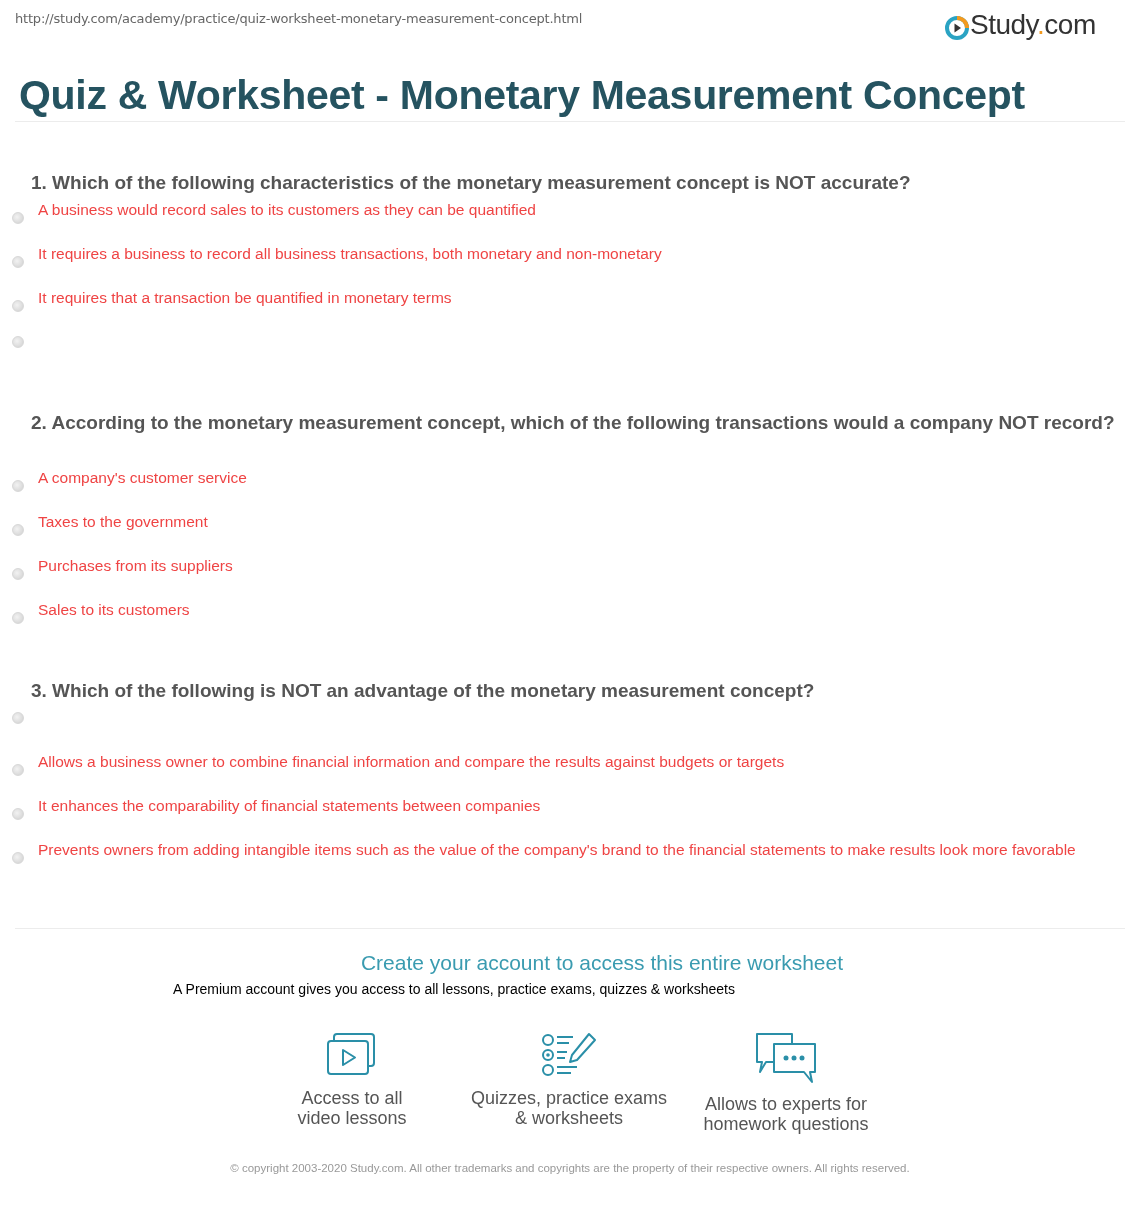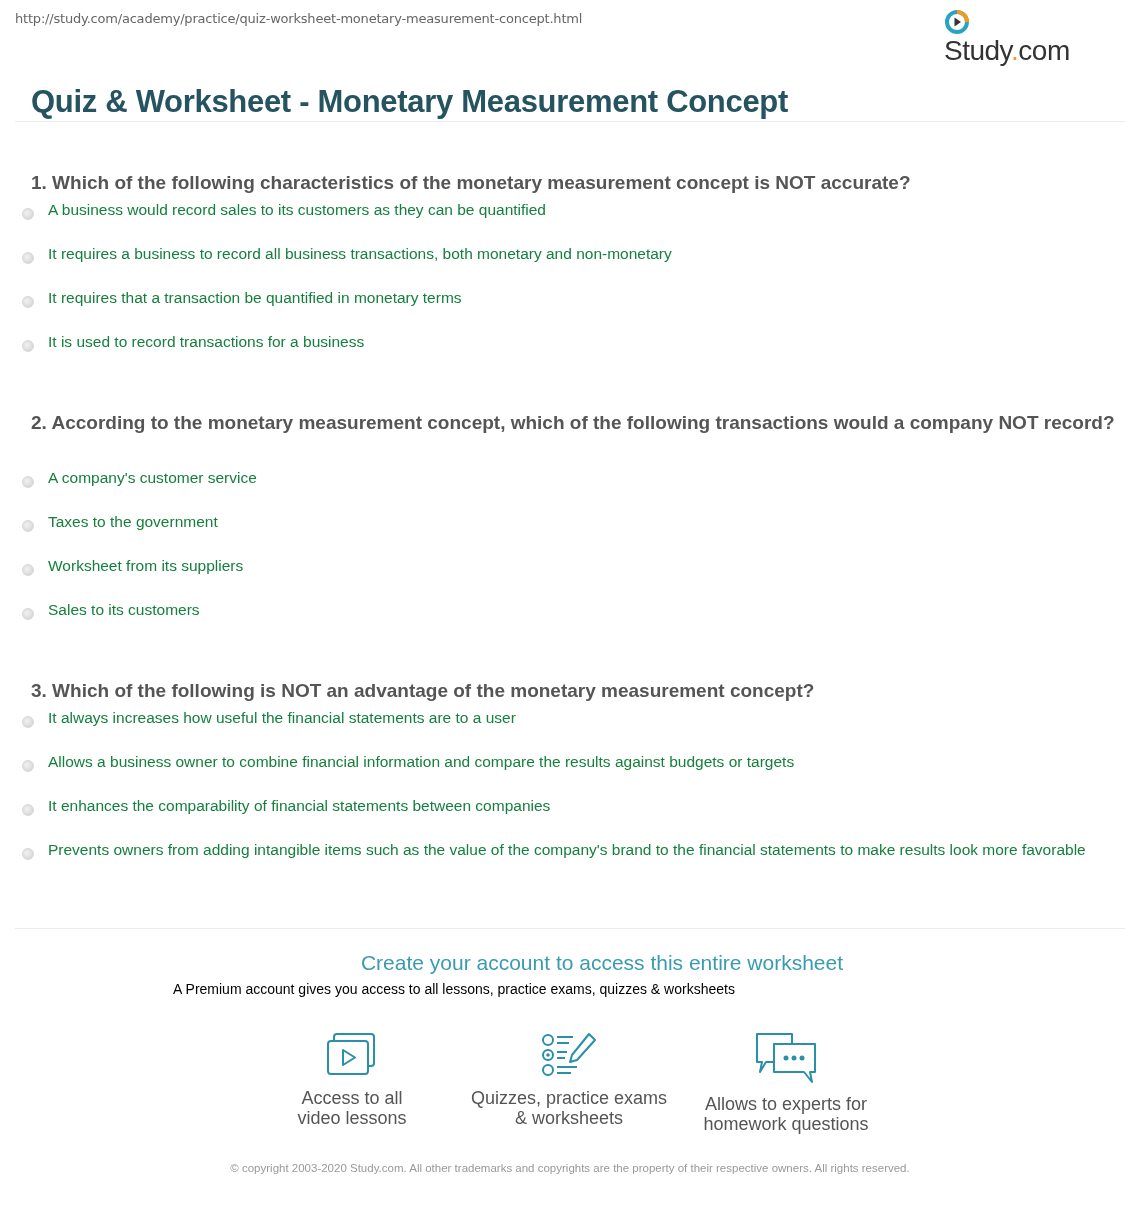--- a/index.html
+++ b/index.html
@@ -1,24 +1,24 @@
 <!DOCTYPE html>
 <html><head>
 <meta charset="utf-8">
 <style>
   html, body { margin:0; padding:0; background:#ffffff; }
   body { width:1140px; height:1225px; position:relative; overflow:hidden; font-family:"DejaVu Sans", sans-serif; color:#555; }
   .url { position:absolute; left:15px; top:11px; font-size:13px; color:#666; letter-spacing:-0.2px; }
-  .logo { position:absolute; left:944px; top:9px; display:flex; align-items:flex-start;flex-direction:column; }
+  .logo { position:absolute; left:944px; top:9px; display:flex; align-items:flex-end; }
   .logo-word { font-size:28px; color:#333; letter-spacing:-0.5px; font-family:"Liberation Sans", sans-serif; }
   .logo-dot { color:#f39a1e; }
-  .title { position:absolute; left:15px; top:68px; font-size:31px; font-weight:600; color:#255360; margin:16px; letter-spacing:-0.3px; font-family:"Liberation Sans", sans-serif; }
+  .title { position:absolute; left:15px; top:68px; font-size:41px; font-weight:600; color:#255360; margin:4px; letter-spacing:-0.3px; font-family:"Liberation Sans", sans-serif; }
   .hr { position:absolute; left:15px; right:15px; height:1px; background:#ececec; }
   .question { position:absolute; left:15px; width:1110px; font-size:19px; font-weight:600; color:#555; line-height:28px; margin:16px; font-family:"Liberation Sans", sans-serif; }
-  .option { position:absolute; left:22px; width:1098px; display:flex; align-items:center; font-size:15.5px; color:#15803d; line-height:28px; font-family:"Liberation Sans", sans-serif; }
+  .option { position:absolute; left:12px; width:1098px; display:flex; align-items:flex-end; font-size:15.5px; color:#ef4444; line-height:28px; font-family:"Liberation Sans", sans-serif; }
   .radio { width:10px; height:10px; border-radius:50%; background:radial-gradient(circle at 40% 40%, #f2f2f2, #cfcfcf); border:1px solid #d8d8d8; margin-top:8px; margin-right:14px; flex:0 0 auto; }
   .cta-title { position:absolute; left:0; width:1140px; top:951px; text-align:center; font-size:21px; color:#3a9bb0; font-weight:300; font-family:"Liberation Sans", sans-serif;margin-left:32px; }
   .cta-sub { position:absolute; left:0; width:908px; top:981px; text-align:center; font-size:14px; color:#000000; font-family:"Liberation Sans", sans-serif; }
   .feature { position:absolute; top:1032px; width:200px; text-align:center; font-size:18px; color:#555; line-height:20px; font-family:"Liberation Sans", sans-serif; }
   .feature svg { display:block; margin:0 auto 10px auto; }
   .footer { position:absolute; left:210px; width:720px; top:1160px; text-align:center; font-size:11.5px; color:#999; line-height:17px; font-family:"Liberation Sans", sans-serif; }
 </style>
 </head>
 <body>
 
@@ -44,45 +44,43 @@
 <div class="option" style="top:240px">
     <span class="radio"></span>
     <span>It requires a business to record all business transactions, both monetary and non-monetary</span>
   </div>
 <div class="option" style="top:284px">
     <span class="radio"></span>
     <span>It requires that a transaction be quantified in monetary terms</span>
   </div>
 <div class="option" style="top:328px">
     <span class="radio"></span>
-    <span>It is used to record transactions for a business</span>
   </div>
 
 <h2 class="question" style="top:393px">2. According to the monetary measurement concept, which of the following transactions would a company NOT record?</h2>
 <div class="option" style="top:464px">
     <span class="radio"></span>
     <span>A company's customer service</span>
   </div>
 <div class="option" style="top:508px">
     <span class="radio"></span>
     <span>Taxes to the government</span>
   </div>
 <div class="option" style="top:552px">
     <span class="radio"></span>
-    <span>Worksheet from its suppliers</span>
+    <span>Purchases from its suppliers</span>
   </div>
 <div class="option" style="top:596px">
     <span class="radio"></span>
     <span>Sales to its customers</span>
   </div>
 
 <h2 class="question" style="top:661px">3. Which of the following is NOT an advantage of the monetary measurement concept?</h2>
 <div class="option" style="top:704px">
     <span class="radio"></span>
-    <span>It always increases how useful the financial statements are to a user</span>
   </div>
 <div class="option" style="top:748px">
     <span class="radio"></span>
     <span>Allows a business owner to combine financial information and compare the results against budgets or targets</span>
   </div>
 <div class="option" style="top:792px">
     <span class="radio"></span>
     <span>It enhances the comparability of financial statements between companies</span>
   </div>
 <div class="option" style="top:836px">

